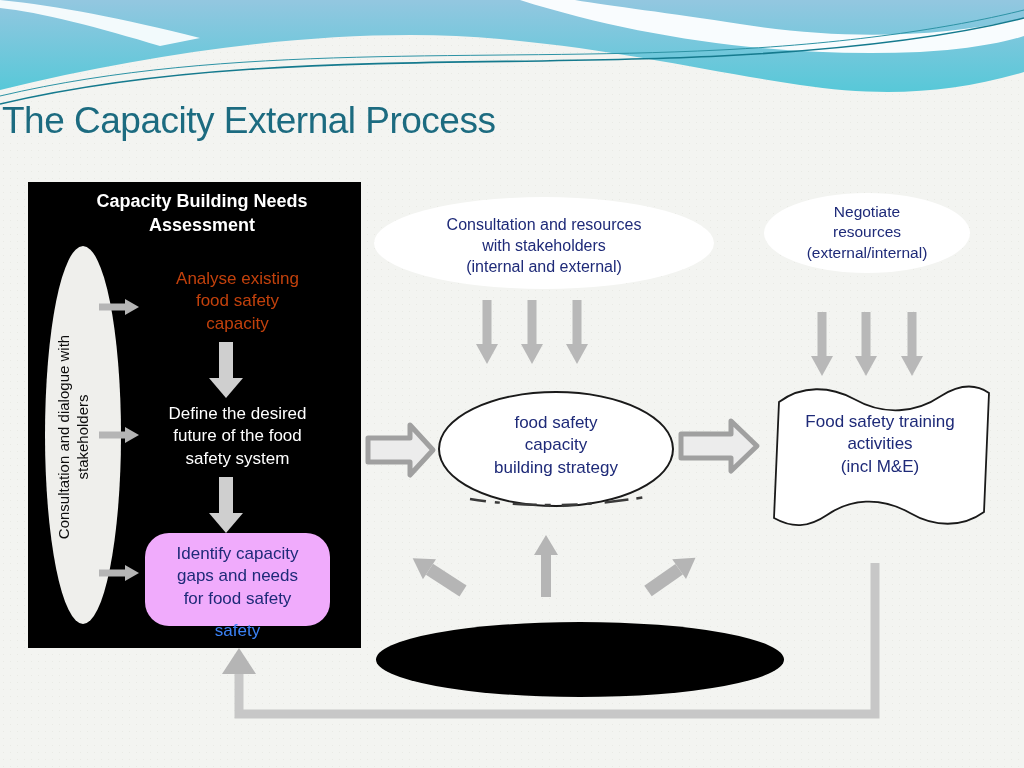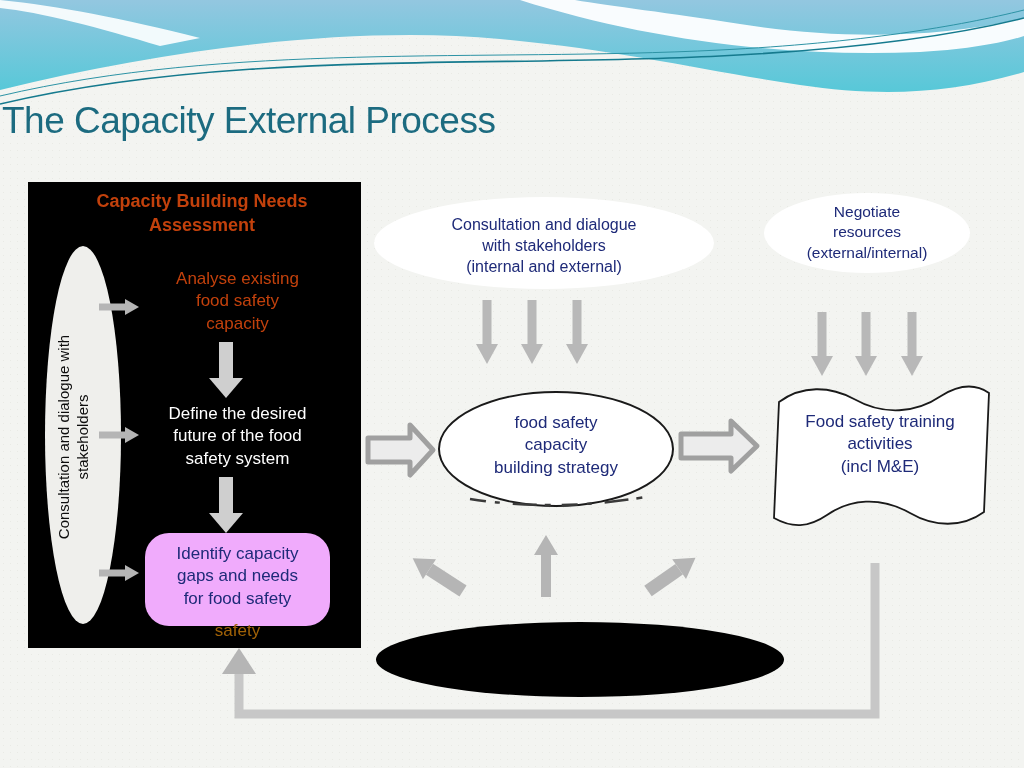--- a/index.html
+++ b/index.html
@@ -13,31 +13,31 @@
   .abs{position:absolute;}
   .txt{white-space:pre-line;text-align:center;line-height:1.32;}
   .navy{color:#1e2a78;}
   .z1{z-index:1;} .z2{z-index:2;} .z3{z-index:3;}
 
   #slide-title{
     left:2px;top:100px;width:700px;
     font-size:37px;letter-spacing:-0.5px;color:#1c6b80;
   }
   #needs-box{left:28px;top:182px;width:333px;height:466px;background:#000;}
-  #needs-heading{left:0;top:8px;width:348px;font-size:18px;font-weight:bold;color:#c2410c;}
+  #needs-heading{left:0;top:8px;width:348px;font-size:18px;font-weight:bold;color:#ffffff;}
   #stakeholder-ellipse{left:17px;top:64px;width:76px;height:378px;border-radius:50%;background:#efefec;}
   #stakeholder-label{
     left:-135px;top:227px;width:380px;height:56px;
     transform:rotate(-90deg);font-size:15px;color:#0d0d0d;line-height:1.25;
   }
   #step-analyse{left:117px;top:86px;width:185px;font-size:17px;color:#c2410c;}
   #step-define{left:112px;top:221px;width:195px;font-size:17px;color:#fff;}
   #identify-card{left:117px;top:351px;width:185px;height:93px;border-radius:24px;background:#f0abfc;}
   #identify-text{left:0;top:10px;width:185px;font-size:17px;}
-  #overflow-safety{left:117px;top:438px;width:185px;font-size:17px;color:#a16207;}
+  #overflow-safety{left:117px;top:438px;width:185px;font-size:17px;color:#3b82f6;}
 
   #consult-ellipse{left:374px;top:197px;width:340px;height:92px;border-radius:50%;background:#ffffff;}
   #consult-label{left:379px;top:214px;width:330px;font-size:16px;}
   #negotiate-ellipse{left:764px;top:193px;width:206px;height:80px;border-radius:50%;background:#ffffff;}
   #negotiate-label{left:772px;top:202px;width:190px;font-size:15.5px;}
 
   #strategy-ellipse{left:438px;top:391px;width:236px;height:116px;border-radius:50%;
     background:#fff;border:2px solid #1a1a1a;box-sizing:border-box;}
   #strategy-label{left:438px;top:412px;width:236px;font-size:17px;}
 
@@ -173,21 +173,21 @@
       <g transform="translate(648,591) rotate(-35)">
         <rect x="0" y="-6.5" width="38" height="13"></rect>
           <polygon points="38,-12 38,12 58,0"></polygon>
       </g>
     </g>
 
     <polyline points="875,563 875,714 239,714 239,668" fill="none" stroke="#c7c7c7" stroke-width="9"></polyline>
     <polygon points="222,674 256,674 239,648" fill="#b5b5b5"></polygon>
   </svg>
 
-  <div id="consult-label" class="abs txt navy z3">Consultation and dialogue
+  <div id="consult-label" class="abs txt navy z3">Consultation and resources
 with stakeholders
 (internal and external)</div>
   <div id="negotiate-label" class="abs txt navy z3">Negotiate
 resources
 (external/internal)</div>
   <div id="strategy-label" class="abs txt navy z3">food safety
 capacity
 building strategy</div>
   <div id="training-label" class="abs txt navy z3">Food safety training
 activities

